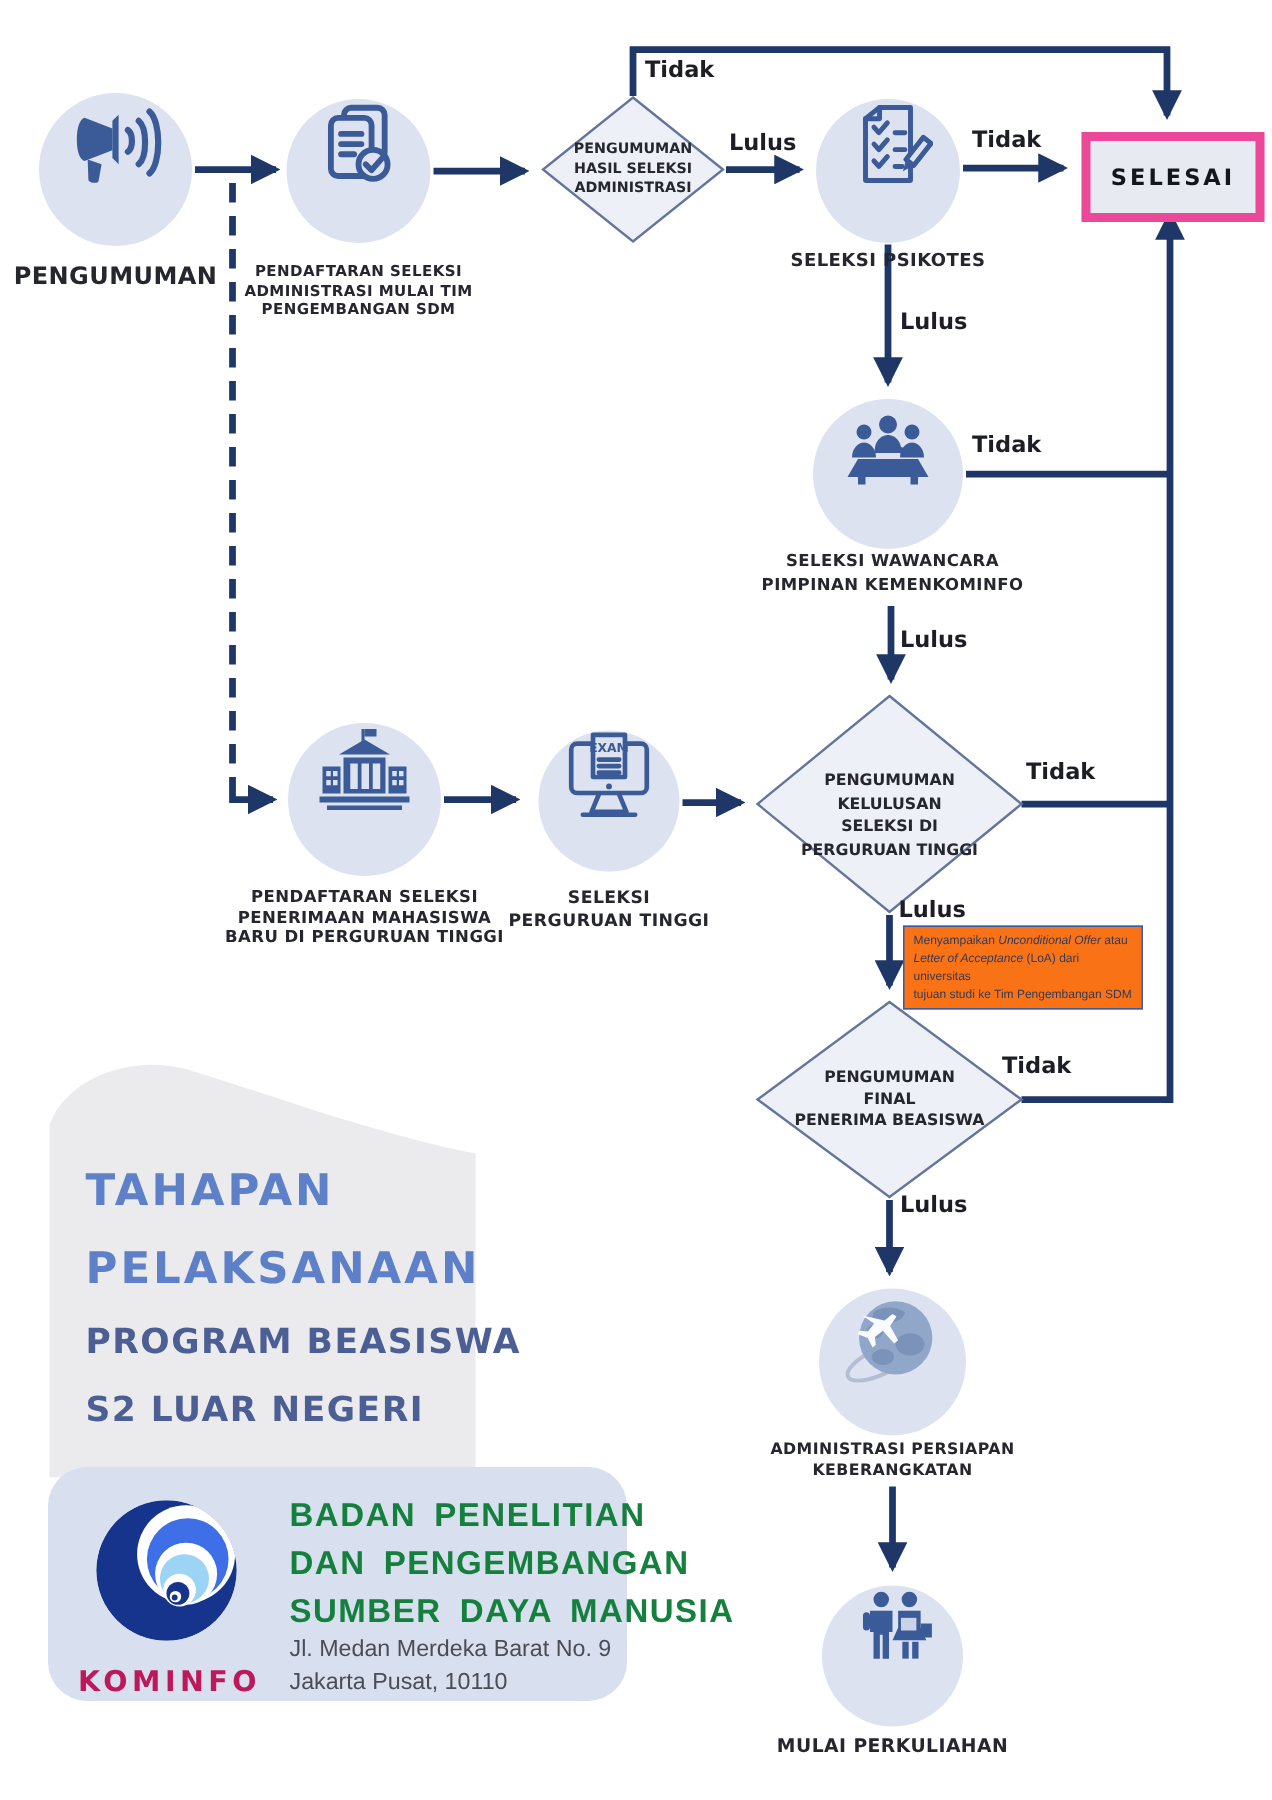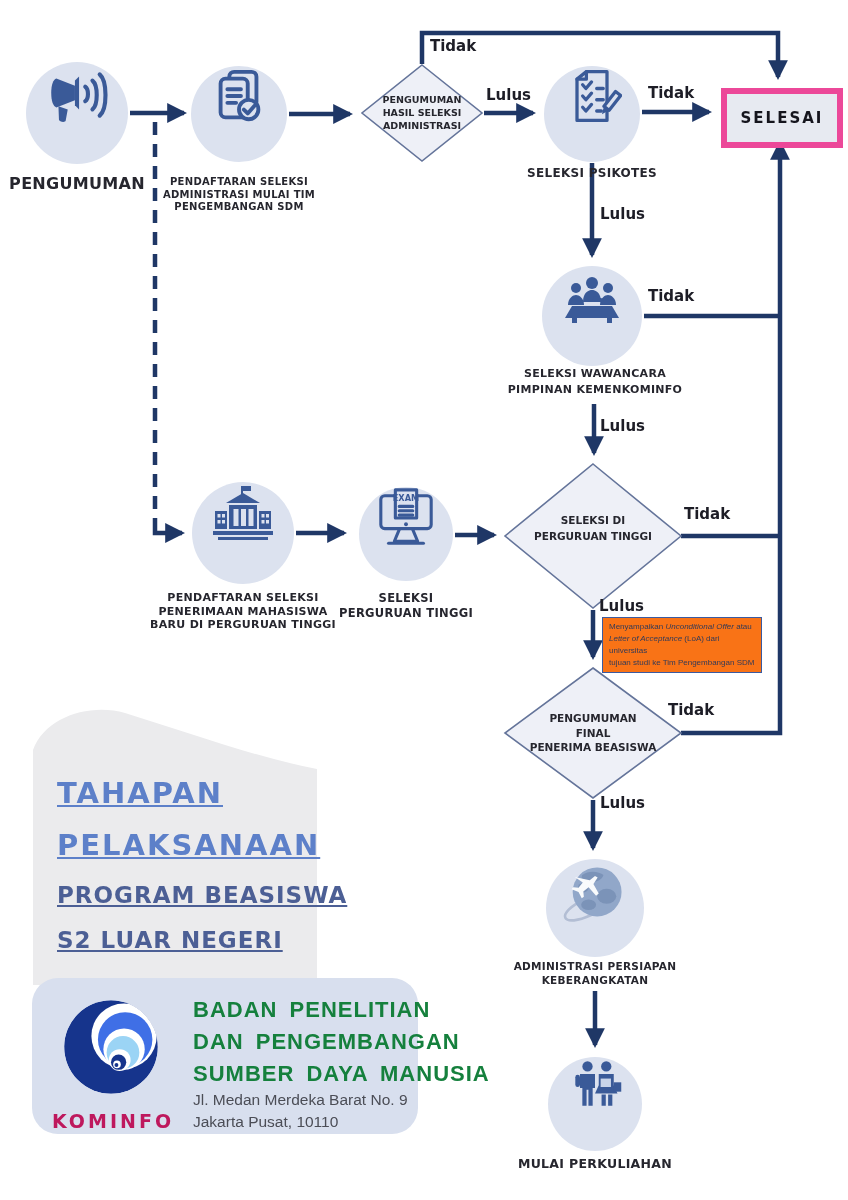--- a/index.html
+++ b/index.html
@@ -14,21 +14,21 @@
   .diamond-label{position:absolute;z-index:3;text-align:center;color:#26262e;font-weight:700;}
   .selesai-box{position:absolute;left:721px;top:88px;width:110px;height:48px;z-index:3;
                background:#e7eaf1;border:6px solid #ec4899;display:flex;align-items:center;
                justify-content:center;font-size:15px;font-weight:600;letter-spacing:2px;color:#15151d;}
   .note-box{position:absolute;left:602px;top:617px;width:146px;z-index:3;background:#f97316;
             border:1.5px solid #3b5aa0;padding:3px 6px;font-size:8px;line-height:1.5;
             color:#333a57;font-family:"Liberation Sans",sans-serif;}
   .note-box i{font-style:italic;}
   .wave-panel{position:absolute;left:30px;top:695px;z-index:0;}
   .title-line{position:absolute;z-index:2;font-weight:700;letter-spacing:2px;
-              font-family:"DejaVu Sans",sans-serif;text-decoration:underline;}
+              font-family:"DejaVu Sans",sans-serif;}
   .t1,.t2{font-size:29px;color:#5d80c9;}
   .t3,.t4{font-size:23px;color:#4c5f95;letter-spacing:1px;}
   .org-panel{position:absolute;left:32px;top:978px;width:386px;height:156px;border-radius:26px;
              background:#d8dfee;z-index:1;}
   .kominfo-text{position:absolute;left:52px;top:1110px;width:120px;text-align:center;z-index:3;
                 font-size:19px;letter-spacing:3px;color:#be185d;font-weight:600;
                 font-family:"DejaVu Sans",sans-serif;}
   .org-lines{position:absolute;left:193px;top:994px;z-index:3;color:#15803d;
              font-family:"Liberation Sans",sans-serif;font-weight:700;font-size:22px;
              line-height:32px;letter-spacing:1px;word-spacing:5px;}
@@ -244,20 +244,21 @@
   <div class="caption" style="left:495px;top:1156px;width:200px;font-size:12.5px;">
     <div>MULAI PERKULIAHAN</div>
   </div>
 
   <div class="diamond-label" style="left:363px;top:93px;width:118px;font-size:9.5px;line-height:13px;">
     <div>PENGUMUMAN</div>
     <div>HASIL SELEKSI</div>
     <div>ADMINISTRASI</div>
   </div>
   <div class="diamond-label" style="left:513px;top:513px;width:160px;font-size:10.5px;line-height:15.5px;">
+    <div>PENGUMUMAN KELULUSAN</div>
     <div>SELEKSI DI</div>
     <div>PERGURUAN TINGGI</div>
   </div>
   <div class="diamond-label" style="left:523px;top:711px;width:140px;font-size:10.5px;line-height:14.5px;">
     <div>PENGUMUMAN</div>
     <div>FINAL</div>
     <div>PENERIMA BEASISWA</div>
   </div>
 
   <div class="edge-label" style="left:430px;top:37px;">Tidak</div>

